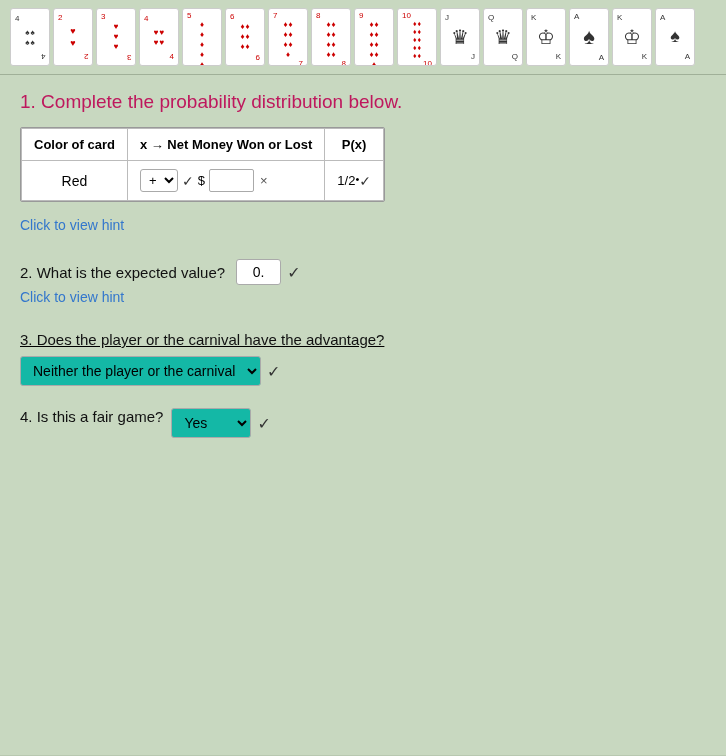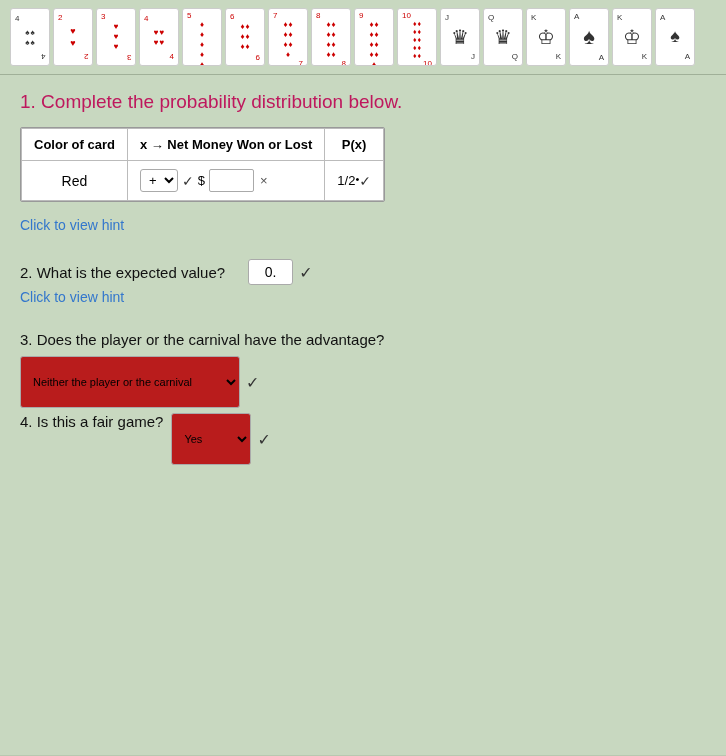--- a/index.html
+++ b/index.html
@@ -174,56 +174,57 @@
       color: #3377cc;
       font-size: 14px;
       cursor: pointer;
       margin-bottom: 12px;
       display: inline-block;
     }
 
     .q2-row {
       display: flex;
       align-items: center;
-      gap: 23px;
+      gap: 11px;
       margin-bottom: 4px;
     }
 
     .q-text {
       font-size: 15px;
       font-weight: normal;
       color: #111;
     }
 
     .answer-box {
       border: 1px solid #aaa;
       border-radius: 3px;
       padding: 4px 8px;
       font-size: 14px;
       background: white;
       min-width: 45px;
       text-align: center;
     }
 
     .q3-section {
-      margin-bottom: 5px;
+      margin-bottom: 22px;
+      text-decoration: underline;
     }
 
     .q3-title {
       font-size: 15px;
       margin-bottom: 8px;
       color: #111;
     }
 
     .dropdown-select {
       border: 1px solid #aaa;
       border-radius: 3px;
-      padding: 18px 8px;
-      font-size: 11px;
-      background: #b91c1c;
+      padding: 5px 8px;
+      font-size: 14px;
+      background: #14b8a6;
       cursor: pointer;
       appearance: auto;
       min-width: 220px;
     }
 
     .q4-row {
       display: flex;
       align-items: flex-start;
       gap: 8px;
       margin-bottom: 20px;

